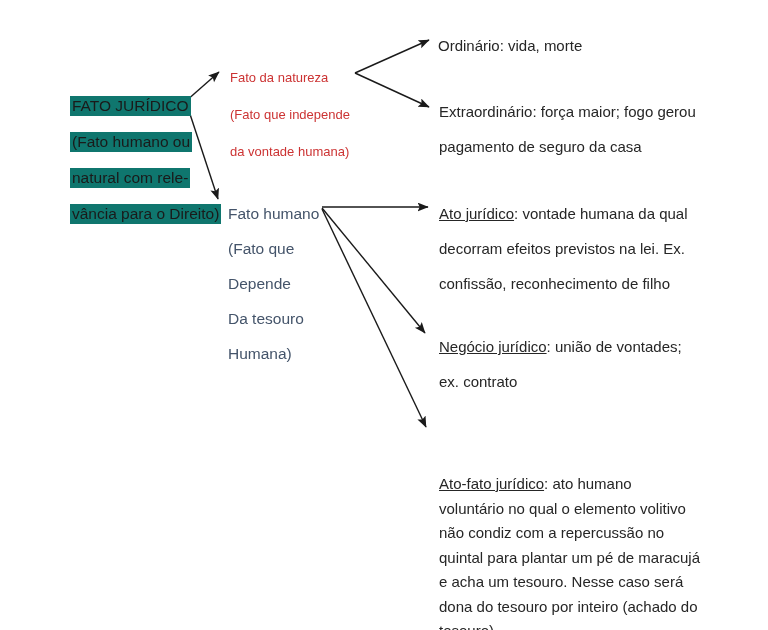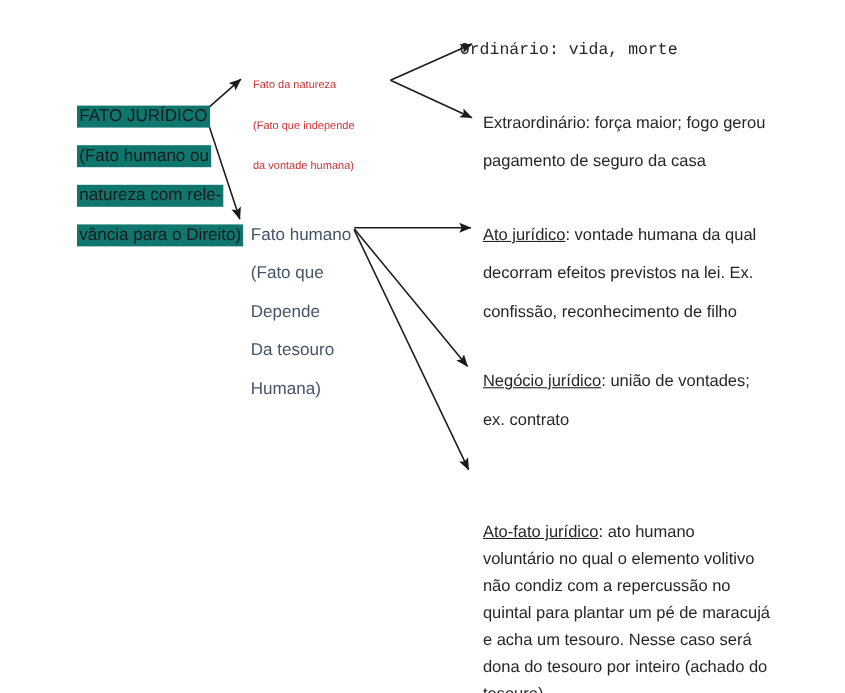--- a/index.html
+++ b/index.html
@@ -46,21 +46,21 @@
     background: #0f766e;
     padding: 1px 2px 2px 2px;
     box-decoration-break: clone;
     -webkit-box-decoration-break: clone;
   }
 
   
   #node-natureza {
     left: 230px;
     top: 59px;
-    font-size: 10px;
+    font-size: 13px;
     color: #cc3333;
     line-height: 37px;
   }
 
   
   #node-humano {
     left: 228px;
     top: 196px;
     font-size: 15.5px;
     color: #44546a;
@@ -71,21 +71,21 @@
   .leaf {
     position: absolute;
     font-size: 15px;
     color: #262626;
     line-height: 35px;
     white-space: normal;
   }
   .leaf .line { display: block; }
   .leaf .u { text-decoration: underline; }
 
-  #leaf-ordinario   { left: 418px; top: 28px;  width: 300px; font-family: Liberation Mono, monospace; }
+  #leaf-ordinario   { left: 438px; top: 28px;  width: 300px; }
   #leaf-extra       { left: 439px; top: 94px;  width: 300px; }
   #leaf-ato         { left: 439px; top: 196px; width: 290px; }
   #leaf-negocio     { left: 439px; top: 329px; width: 290px; }
   #leaf-atofato     { left: 439px; top: 430px; width: 290px; line-height: 24.5px; margin-top: 42px; }
 </style>
 </head>
 <body>
 
 <svg id="diagram-canvas" viewBox="0 0 768 630" width="768" height="630" xmlns="http://www.w3.org/2000/svg">
   <defs>
@@ -107,21 +107,21 @@
   <path d="M322,207 L428,207" fill="none" stroke="#1a1a1a" stroke-width="1.4" marker-end="url(#arrowhead)"></path>
 
   <path d="M322,208 L425,333" fill="none" stroke="#1a1a1a" stroke-width="1.4" marker-end="url(#arrowhead)"></path>
 
   <path d="M322,209 L426,427" fill="none" stroke="#1a1a1a" stroke-width="1.4" marker-end="url(#arrowhead)"></path>
 </svg>
 
 <div class="node" id="node-root">
   <span class="line"><span class="hl">FATO JURÍDICO</span></span>
   <span class="line"><span class="hl">(Fato humano ou</span></span>
-  <span class="line"><span class="hl">natureza com rele-</span></span>
+  <span class="line"><span class="hl">natural com rele-</span></span>
   <span class="line"><span class="hl">vância para o Direito)</span></span>
 </div>
 
 <div class="node" id="node-natureza">
   <span class="line">Fato da natureza</span>
   <span class="line">(Fato que independe</span>
   <span class="line">da vontade humana)</span>
 </div>
 
 <div class="node" id="node-humano">

